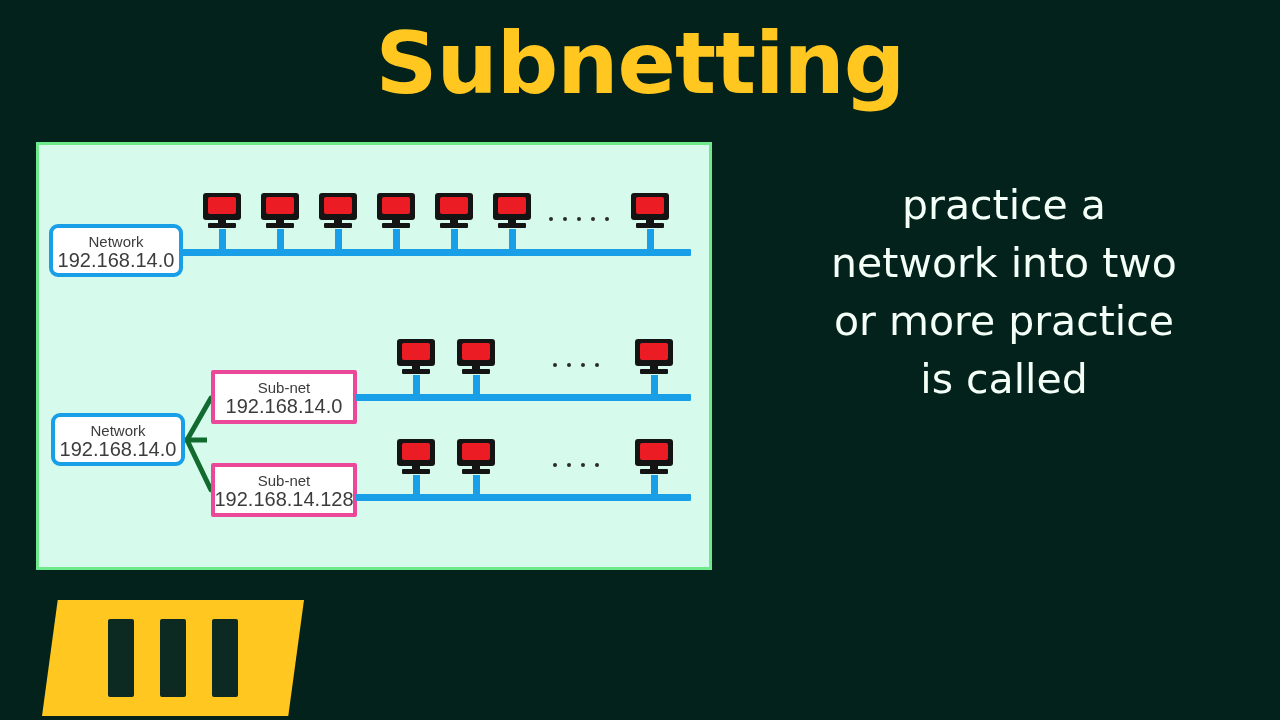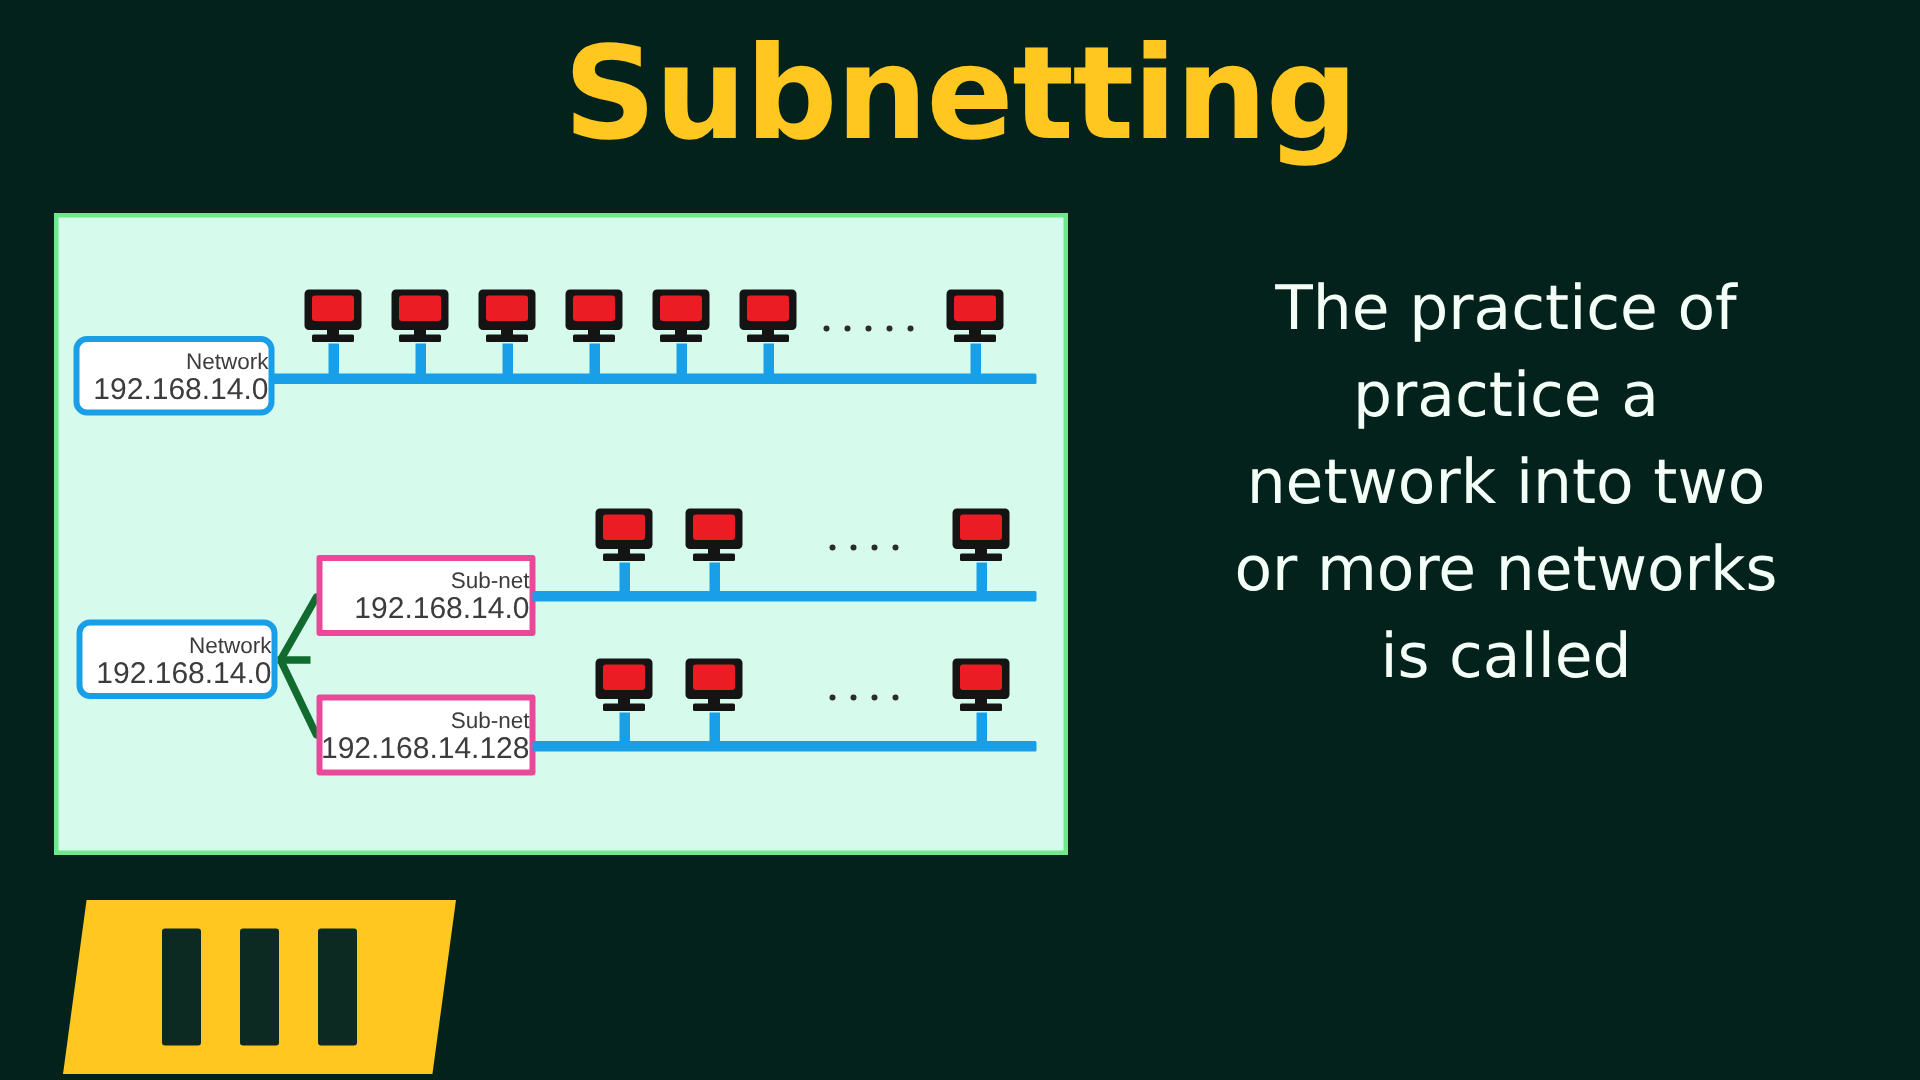--- a/index.html
+++ b/index.html
@@ -101,21 +101,21 @@
     border-radius: 50%;
   }
 
   
   .nodebox {
     position: absolute;
     background: #ffffff;
     box-sizing: border-box;
     display: flex;
     flex-direction: column;
-    align-items: flex-end;
+    align-items: center;
     justify-content: center;
     color: #3c3c3c;
     font-family: "Liberation Sans", sans-serif;
     font-size: 15px;
     line-height: 19px;
     white-space: nowrap;
   }
   .nodebox.net {
     border: 4px solid #189fe8;
     border-radius: 9px;
@@ -330,24 +330,23 @@
     </div>
     <div class="pc" style="left:596px; top:294px;">
       <div class="bezel"></div>
       <div class="screen"></div>
       <div class="neck"></div>
       <div class="base"></div>
     </div>
   </div>
 
   <div id="desc">
-    <div>The practice of</div>
     <div>practice a</div>
     <div>network into two</div>
-    <div>or more networks</div>
+    <div>or more practice</div>
     <div>is called</div>
   </div>
 
   <div id="brand">
     <div id="logo-block"></div>
     <div id="logo-bars">
       <span></span>
       <span></span>
       <span></span>
     </div>

